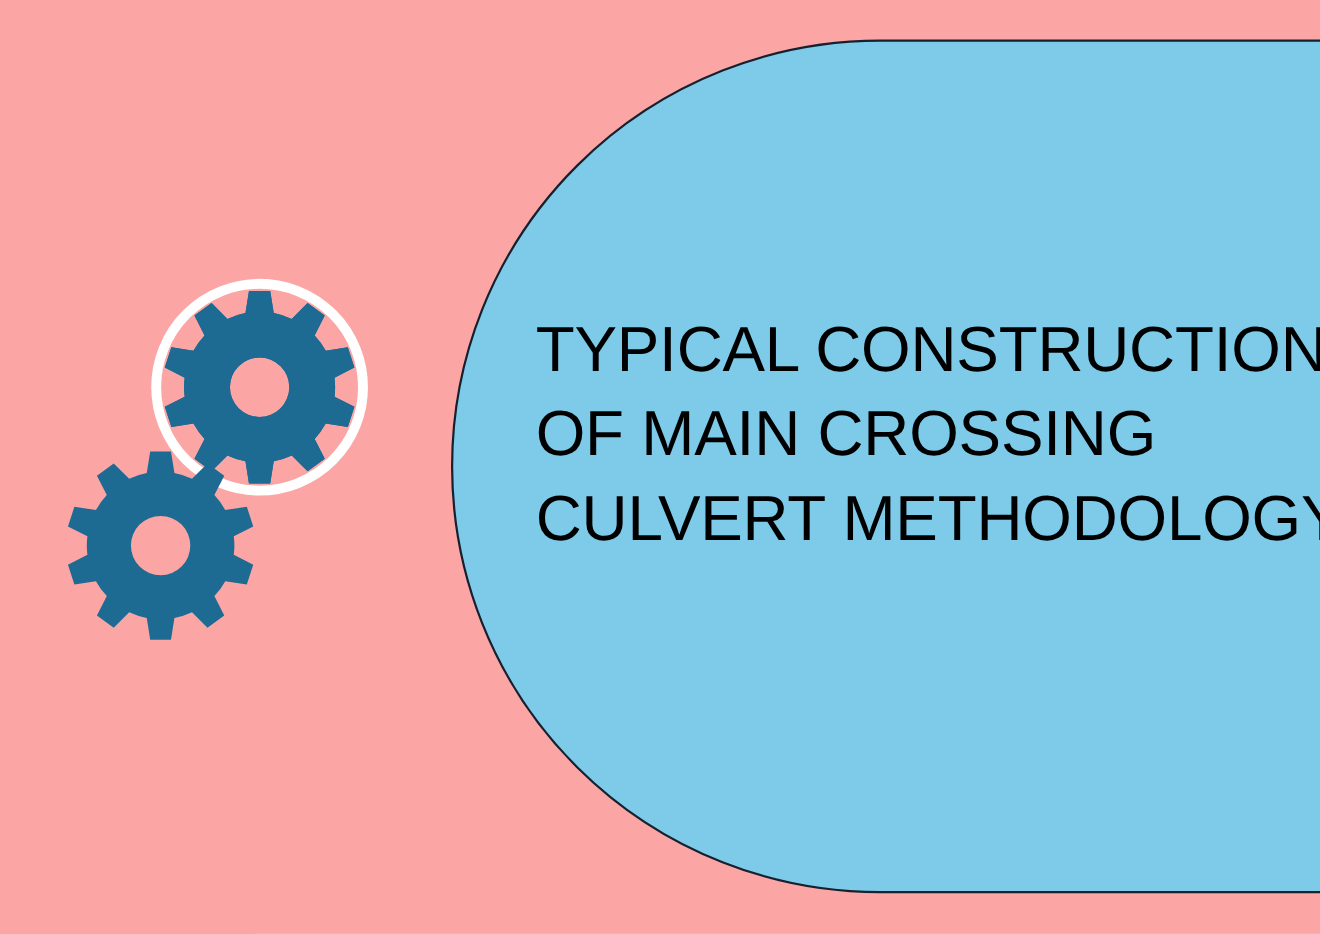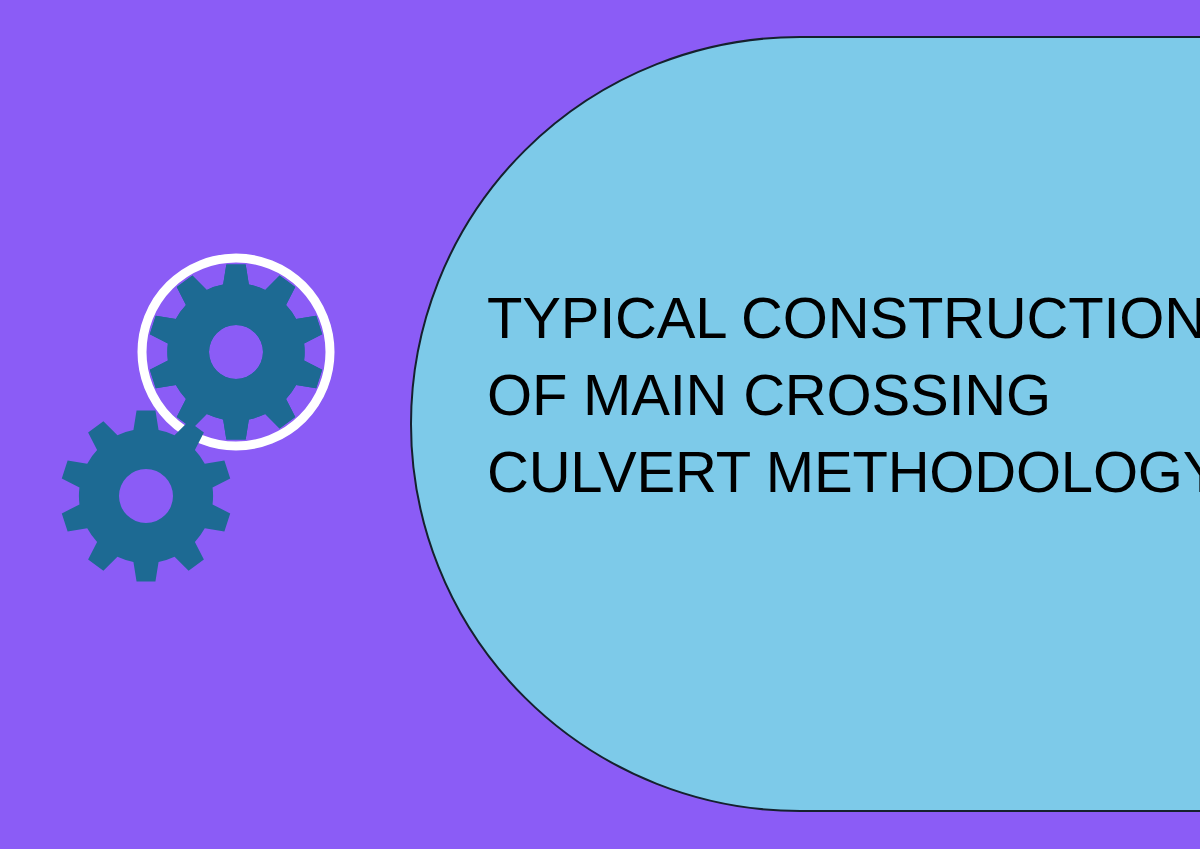--- a/index.html
+++ b/index.html
@@ -61,21 +61,21 @@
     pointer-events: none;
   }
   #banner-text .tline {
     display: block;
     white-space: nowrap;
   }
 </style>
 </head>
 <body>
 
-<div id="stage" style="background: #8b5cf6;">
+<div id="stage" style="background: #fca5a5;">
 
   <div id="gears-group">
     <svg id="gears-svg" viewBox="0 0 320 370" xmlns="http://www.w3.org/2000/svg">
       <g id="gear-large">
           <path d="M 183.14 44.58 L 186.34 24.53 L 205.66 24.53 L 208.86 44.58 A 68.64 68.64 0 0 1 225.23 49.89 L 225.23 49.89 L 239.60 35.56 L 255.23 46.91 L 246.04 65.01 A 68.64 68.64 0 0 1 256.15 78.93 L 256.15 78.93 L 276.20 75.79 L 282.17 94.15 L 264.10 103.40 A 68.64 68.64 0 0 1 264.10 120.60 L 264.10 120.60 L 282.17 129.85 L 276.20 148.21 L 256.15 145.07 A 68.64 68.64 0 0 1 246.04 158.99 L 246.04 158.99 L 255.23 177.09 L 239.60 188.44 L 225.23 174.11 A 68.64 68.64 0 0 1 208.86 179.42 L 208.86 179.42 L 205.66 199.47 L 186.34 199.47 L 183.14 179.42 A 68.64 68.64 0 0 1 166.77 174.11 L 166.77 174.11 L 152.40 188.44 L 136.77 177.09 L 145.96 158.99 A 68.64 68.64 0 0 1 135.85 145.07 L 135.85 145.07 L 115.80 148.21 L 109.83 129.85 L 127.90 120.60 A 68.64 68.64 0 0 1 127.90 103.40 L 127.90 103.40 L 109.83 94.15 L 115.80 75.79 L 135.85 78.93 A 68.64 68.64 0 0 1 145.96 65.01 L 145.96 65.01 L 136.77 46.91 L 152.40 35.56 L 166.77 49.89 A 68.64 68.64 0 0 1 183.14 44.58 Z M 223 112 A 27 27 0 1 0 169 112 A 27 27 0 1 0 223 112 Z" fill="#1d6a93" fill-rule="evenodd" stroke="none"></path>
         </g>
       <g id="gear-small">
           <circle cx="196" cy="112" r="94" fill="none" stroke="#ffffff" stroke-width="9"></circle>
           <path d="M 93.43 190.11 L 96.56 170.52 L 115.44 170.52 L 118.57 190.11 A 67.08 67.08 0 0 1 134.56 195.30 L 134.56 195.30 L 148.61 181.30 L 163.88 192.39 L 154.90 210.08 A 67.08 67.08 0 0 1 164.78 223.68 L 164.78 223.68 L 184.38 220.61 L 190.21 238.56 L 172.55 247.59 A 67.08 67.08 0 0 1 172.55 264.41 L 172.55 264.41 L 190.21 273.44 L 184.38 291.39 L 164.78 288.32 A 67.08 67.08 0 0 1 154.90 301.92 L 154.90 301.92 L 163.88 319.61 L 148.61 330.70 L 134.56 316.70 A 67.08 67.08 0 0 1 118.57 321.89 L 118.57 321.89 L 115.44 341.48 L 96.56 341.48 L 93.43 321.89 A 67.08 67.08 0 0 1 77.44 316.70 L 77.44 316.70 L 63.39 330.70 L 48.12 319.61 L 57.10 301.92 A 67.08 67.08 0 0 1 47.22 288.32 L 47.22 288.32 L 27.62 291.39 L 21.79 273.44 L 39.45 264.41 A 67.08 67.08 0 0 1 39.45 247.59 L 39.45 247.59 L 21.79 238.56 L 27.62 220.61 L 47.22 223.68 A 67.08 67.08 0 0 1 57.10 210.08 L 57.10 210.08 L 48.12 192.39 L 63.39 181.30 L 77.44 195.30 A 67.08 67.08 0 0 1 93.43 190.11 Z M 133 256 A 27 27 0 1 0 79 256 A 27 27 0 1 0 133 256 Z" fill="#1d6a93" fill-rule="evenodd" stroke="none"></path>
           <path d="M 183.14 44.58 L 186.34 24.53 L 205.66 24.53 L 208.86 44.58 A 68.64 68.64 0 0 1 225.23 49.89 L 225.23 49.89 L 239.60 35.56 L 255.23 46.91 L 246.04 65.01 A 68.64 68.64 0 0 1 256.15 78.93 L 256.15 78.93 L 276.20 75.79 L 282.17 94.15 L 264.10 103.40 A 68.64 68.64 0 0 1 264.10 120.60 L 264.10 120.60 L 282.17 129.85 L 276.20 148.21 L 256.15 145.07 A 68.64 68.64 0 0 1 246.04 158.99 L 246.04 158.99 L 255.23 177.09 L 239.60 188.44 L 225.23 174.11 A 68.64 68.64 0 0 1 208.86 179.42 L 208.86 179.42 L 205.66 199.47 L 186.34 199.47 L 183.14 179.42 A 68.64 68.64 0 0 1 166.77 174.11 L 166.77 174.11 L 152.40 188.44 L 136.77 177.09 L 145.96 158.99 A 68.64 68.64 0 0 1 135.85 145.07 L 135.85 145.07 L 115.80 148.21 L 109.83 129.85 L 127.90 120.60 A 68.64 68.64 0 0 1 127.90 103.40 L 127.90 103.40 L 109.83 94.15 L 115.80 75.79 L 135.85 78.93 A 68.64 68.64 0 0 1 145.96 65.01 L 145.96 65.01 L 136.77 46.91 L 152.40 35.56 L 166.77 49.89 A 68.64 68.64 0 0 1 183.14 44.58 Z M 223 112 A 27 27 0 1 0 169 112 A 27 27 0 1 0 223 112 Z" fill="#1d6a93" fill-rule="evenodd" stroke="none"></path>

